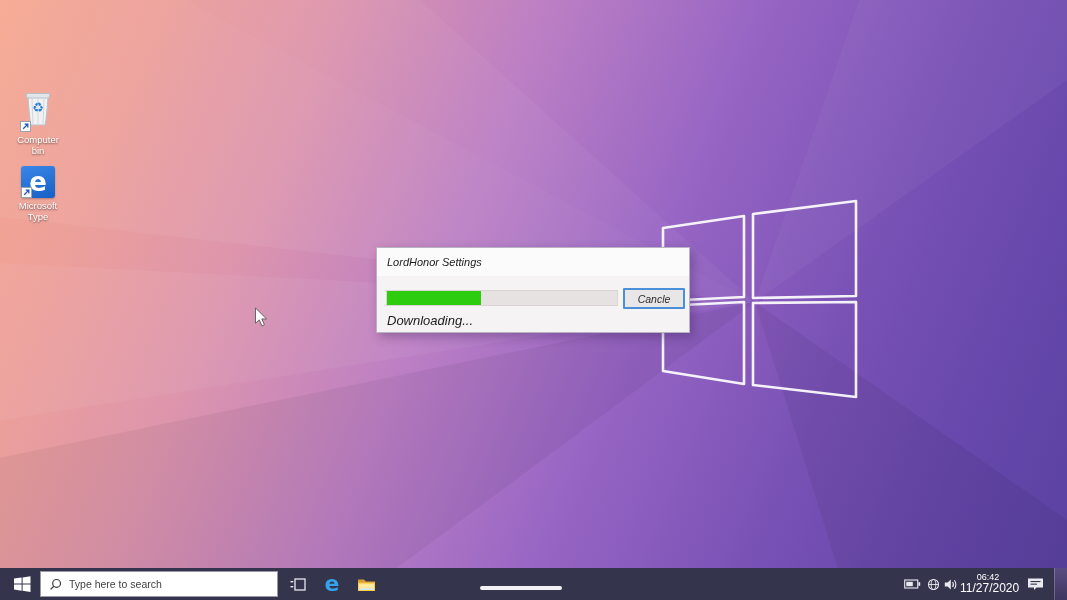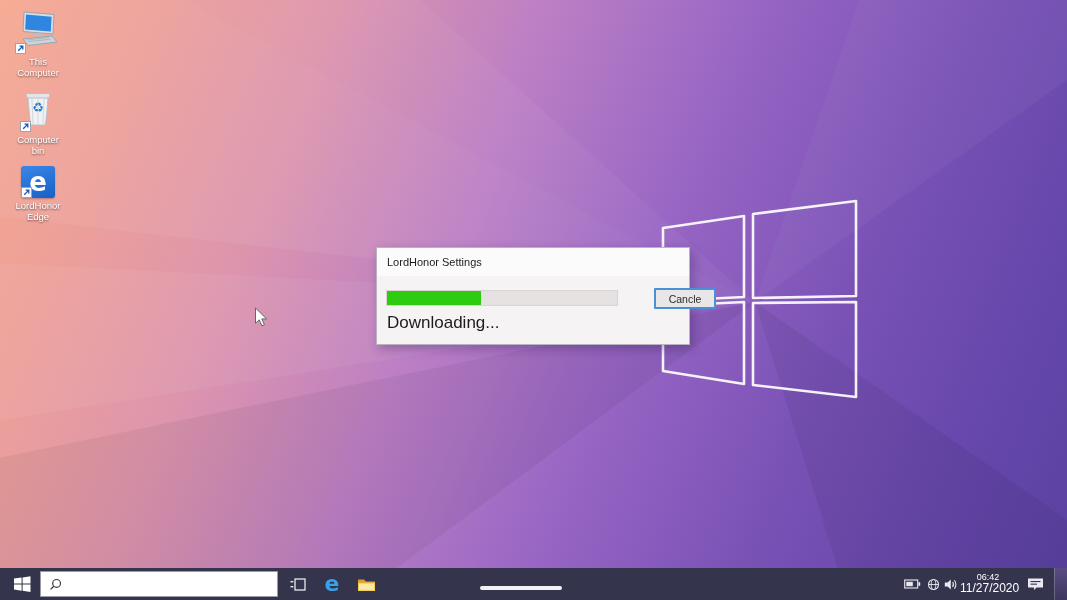--- a/index.html
+++ b/index.html
@@ -13,32 +13,32 @@
   .icon-art{position:relative;}
   .icon-label{margin-top:2px;font-size:9.5px;color:#fff;text-align:center;line-height:1.2;
     text-shadow:0 1px 2px rgba(0,0,0,.6);max-width:56px;}
   .badge{position:absolute;left:0;bottom:0;}
   .edge-tile{width:34px;height:32px;border-radius:3px;background:linear-gradient(160deg,#3b86e8,#1660c6);
     display:flex;align-items:center;justify-content:center;box-shadow:0 1px 2px rgba(0,0,0,.25);}
   .edge-tile .glyph{color:#fff;font-weight:bold;font-size:26px;line-height:1;font-family:"DejaVu Sans",sans-serif;}
   .recycle-glyph{position:absolute;left:50%;top:14px;transform:translateX(-50%);color:#2f7fd0;font-size:13px;}
 
   
-  .dialog{position:absolute;left:376px;top:247px;width:314px;height:98px;background:#f5f3f3;
-    border:1px solid #b9b2c2;box-shadow:3px 4px 10px rgba(40,20,70,.3);box-sizing:border-box;}
+  .dialog{position:absolute;left:376px;top:247px;width:314px;height:86px;background:#f5f3f3;
+    border:1px solid #b9b2c2;box-shadow:3px 4px 10px rgba(40,20,70,.3);box-sizing:border-box;font-style:italic;}
   .dialog-titlebar{position:absolute;left:0;top:0;width:100%;height:28px;background:#fcfbfb;}
   .dialog-title{position:absolute;left:10px;top:8px;font-size:11px;color:#1c1c1c;}
   .progress-track{position:absolute;left:9px;top:42px;width:232px;height:16px;background:#e7e2e2;
     border:1px solid #dad4d4;box-sizing:border-box;}
   .progress-fill{height:100%;width:41%;background:#2ecc0e;}
   .cancel-btn{position:absolute;left:246px;top:40px;width:62px;height:21px;background:#e8e6e6;
     border:2px solid #4a90d9;border-radius:1px;font-size:10.5px;color:#2b2b2b;
     display:flex;align-items:center;justify-content:center;box-sizing:border-box;cursor:pointer;
-    font-family:"Liberation Sans",sans-serif;margin-left:31px;}
-  .dialog-status{position:absolute;left:10px;top:65px;font-size:17px;color:#1c1c1c;}
+    font-family:"Liberation Sans",sans-serif;}
+  .dialog-status{position:absolute;left:10px;top:65px;font-size:13px;color:#1c1c1c;}
 
   .cursor{position:absolute;left:254px;top:307px;pointer-events:none;}
 
   
   .taskbar{position:absolute;left:0;bottom:0;width:1067px;height:32px;background:#34344d;}
   .tb-btn{position:absolute;top:0;height:32px;display:flex;align-items:center;justify-content:center;cursor:pointer;}
   .start-btn{left:4px;width:36px;}
   .search-box{position:absolute;left:40px;top:3px;width:238px;height:26px;background:#fff;
     border:1px solid #9a9aa5;box-sizing:border-box;display:flex;align-items:center;cursor:text;}
   .search-box svg{margin-left:8px;flex:0 0 auto;}
@@ -75,36 +75,20 @@
     <polygon points="755,302 -60,470 -60,640 300,640" fill="#000000" opacity="0.05"></polygon>
     <polygon points="755,302 1067,520 1067,640 860,640" fill="#000000" opacity="0.06"></polygon>
     <g fill="none" stroke="#ffffff" stroke-width="2.6" opacity="0.92" stroke-linejoin="round">
       <polygon points="663,228 744,216 744,297 663,301"></polygon>
       <polygon points="753,214 856,201 856,296 753,298"></polygon>
       <polygon points="663,306 744,302 744,384 663,371"></polygon>
       <polygon points="753,303 856,302 856,397 753,385"></polygon>
     </g>
   </svg>
 
-  <div class="icon-block" style="left:6px;top:10px;">
-    <div class="icon-art">
-      <svg width="46" height="40" viewBox="0 0 46 40">
-        <path d="M9,2 L39,4.5 L38,24 L8,21.5 Z" fill="#d7dde2" stroke="#9aa5ad" stroke-width="1"></path>
-        <path d="M11,4.6 L36.6,6.7 L35.8,21.6 L10.2,19.6 Z" fill="#2f86e0"></path>
-        <path d="M20,23 L27,23.5 L26.5,26.5 L19.5,26 Z" fill="#b8c0c8"></path>
-        <path d="M8,29 L37,26 L42,32 L13,35.5 Z" fill="#ccd3da" stroke="#9aa5ad" stroke-width="1"></path>
-        <path d="M12,30 L34,27.6 M13.5,31.6 L35.5,29.2" stroke="#a7b0b8" stroke-width="0.8" fill="none"></path>
-      </svg>
-      <svg class="badge" width="11" height="11" viewBox="0 0 11 11">
-        <rect x="0.5" y="0.5" width="10" height="10" fill="#ffffff" stroke="#9aa4ae"></rect>
-        <path d="M3.2,7.8 L7.6,3.4 M4.6,3.2 L7.8,3.2 L7.8,6.4" stroke="#1857b8" stroke-width="1.3" fill="none"></path>
-      </svg>
-    </div>
-    <div class="icon-label">This Computer</div>
-  </div>
 
   <div class="icon-block" style="left:6px;top:86px;">
     <div class="icon-art">
       <svg width="36" height="42" viewBox="0 0 36 42">
         <path d="M8,11 C8.5,20 10,36 11,39 L25,39 C26,36 27.5,20 28,11 Z" fill="#f0f2f4" stroke="#b9c0c7"></path>
         <path d="M6,7.5 L30,7.5 L29,12 L7,12 Z" fill="#e2e6ea" stroke="#b9c0c7"></path>
         <path d="M12,13 L13,38 M18,13 L18,38 M24,13 L23,38" stroke="#d3d8dd" stroke-width="1" fill="none"></path>
       </svg>
       <span class="recycle-glyph">♻</span>
       <svg class="badge" width="11" height="11" viewBox="0 0 11 11">
@@ -118,21 +102,21 @@
   <div class="icon-block" style="left:6px;top:166px;">
     <div class="icon-art">
       <div class="edge-tile">
         <span class="glyph">e</span>
       </div>
       <svg class="badge" width="11" height="11" viewBox="0 0 11 11">
         <rect x="0.5" y="0.5" width="10" height="10" fill="#ffffff" stroke="#9aa4ae"></rect>
         <path d="M3.2,7.8 L7.6,3.4 M4.6,3.2 L7.8,3.2 L7.8,6.4" stroke="#1857b8" stroke-width="1.3" fill="none"></path>
       </svg>
     </div>
-    <div class="icon-label">LordHonor Edge</div>
+    <div class="icon-label">Microsoft Type</div>
   </div>
 
   <div class="dialog">
     <div class="dialog-titlebar"></div>
     <div class="dialog-title">LordHonor Settings</div>
     <div class="progress-track">
       <div class="progress-fill" style="width: 41%; background: rgb(46, 204, 14);"></div>
     </div>
     <div class="cancel-btn" style="border-color: rgb(74, 144, 217);">Cancle</div>
     <div class="dialog-status">Downloading...</div>
@@ -151,20 +135,21 @@
         <polygon points="0,8.6 7.6,8.6 7.6,14.7 0,13.6"></polygon>
         <polygon points="8.6,8.6 16.5,8.6 16.5,15.9 8.6,14.8"></polygon>
       </svg>
     </div>
 
     <div class="search-box">
       <svg width="13" height="13" viewBox="0 0 13 13">
         <circle cx="7.6" cy="5.4" r="3.9" fill="none" stroke="#3a3a3a" stroke-width="1.2"></circle>
         <line x1="4.8" y1="8.2" x2="1.6" y2="11.4" stroke="#3a3a3a" stroke-width="1.3"></line>
       </svg>
+      <input class="search-input" type="text" placeholder="Type here to search" style="">
     </div>
 
     <div class="tb-btn taskview-btn">
       <svg width="16" height="15" viewBox="0 0 16 15">
         <rect x="5" y="2" width="10" height="11" fill="none" stroke="#e8e8ee" stroke-width="1.3"></rect>
         <rect x="0.5" y="4" width="2.8" height="1.4" fill="#e8e8ee"></rect>
         <rect x="0.5" y="9" width="2.8" height="1.4" fill="#e8e8ee"></rect>
       </svg>
     </div>
 

